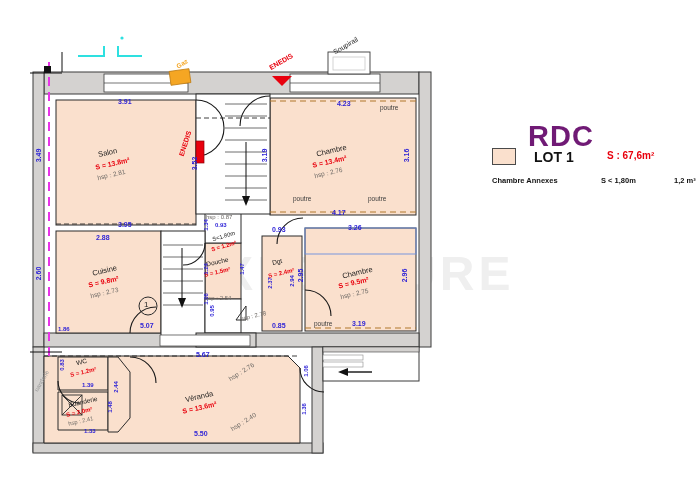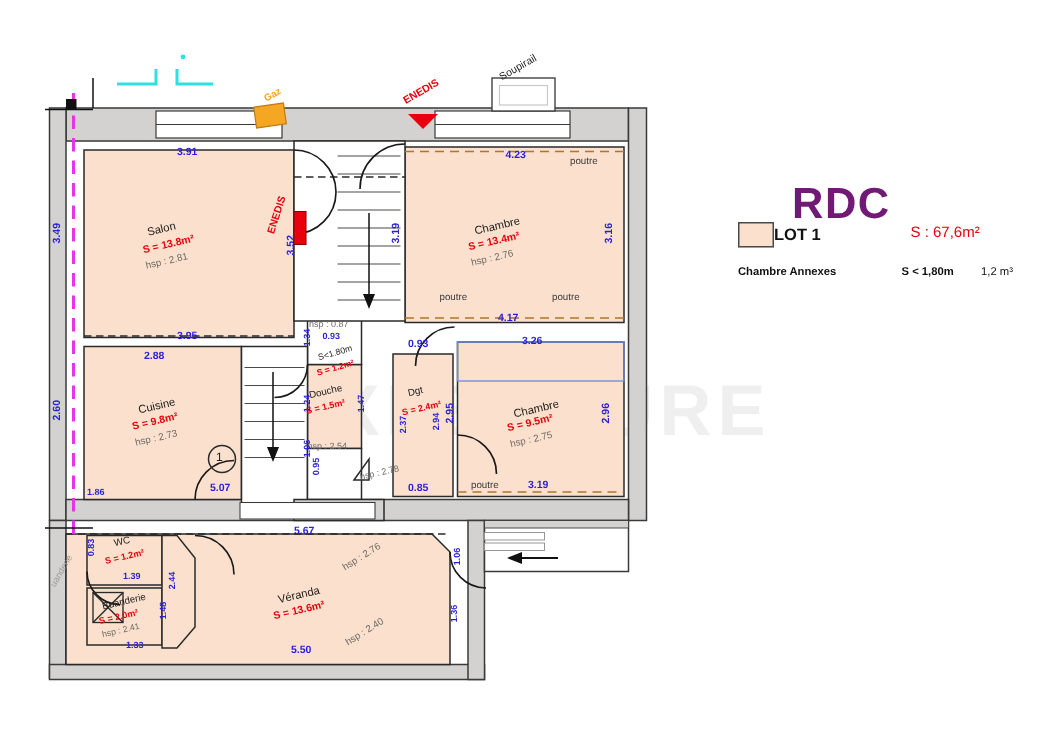--- a/index.html
+++ b/index.html
@@ -20,27 +20,27 @@
   
   .poutre{font-size:6.5px;color:#3b3b3b;}
   
   .red{font-size:7px;color:#e8000d;font-weight:bold;}
   
   .dark{font-size:7px;color:#222;}
   #rdc{position:absolute;left:528px;top:120px;font-size:29px;font-weight:bold;
        color:#701a75;letter-spacing:1px;}
   #lotrow{position:absolute;left:492px;top:148px;display:flex;align-items:center;}
   #swatch{width:22px;height:15px;background:#fae0cd;border:1px solid #4a4a4a;}
-  #lotlabel{font-size:11px;font-weight:bold;color:#111;}
+  #lotlabel{margin-left:18px;font-size:14px;font-weight:bold;color:#111;}
   #surflabel{position:absolute;left:492px;top:176px;font-size:7.5px;
              font-weight:bold;color:#111;}
-  #stotal{position:absolute;left:607px;top:150px;font-size:10px;font-weight:normal;
+  #stotal{position:absolute;left:607px;top:150px;font-size:10px;font-weight:bold;
           color:#e8000d;}
   #sannex{position:absolute;left:585px;top:176px;font-size:7.5px;color:#111;font-weight:bold;padding-left:16px;}
-  #sannexv{position:absolute;left:654px;top:176px;font-size:7.5px;color:#111;font-weight:normal;}
+  #sannexv{position:absolute;left:674px;top:176px;font-size:7.5px;color:#111;font-weight:bold;}
 </style>
 </head>
 <body>
 
 <svg id="plan" viewBox="0 0 700 495">
   <defs>
     <pattern id="hatchwall" width="4" height="4" patternUnits="userSpaceOnUse">
       <rect width="4" height="4" fill="#d4d2d0"></rect>
     </pattern>
   </defs>

